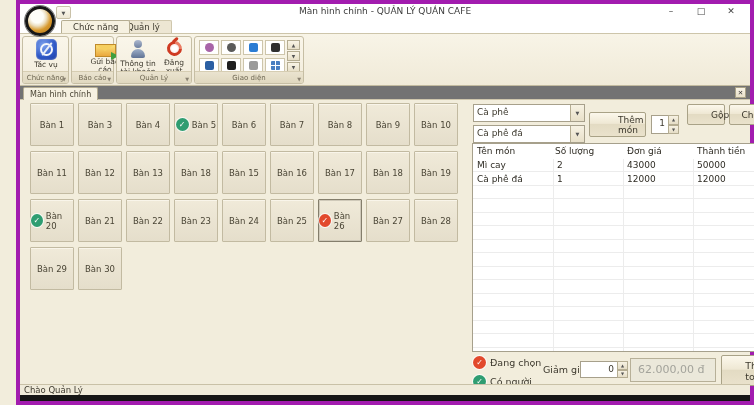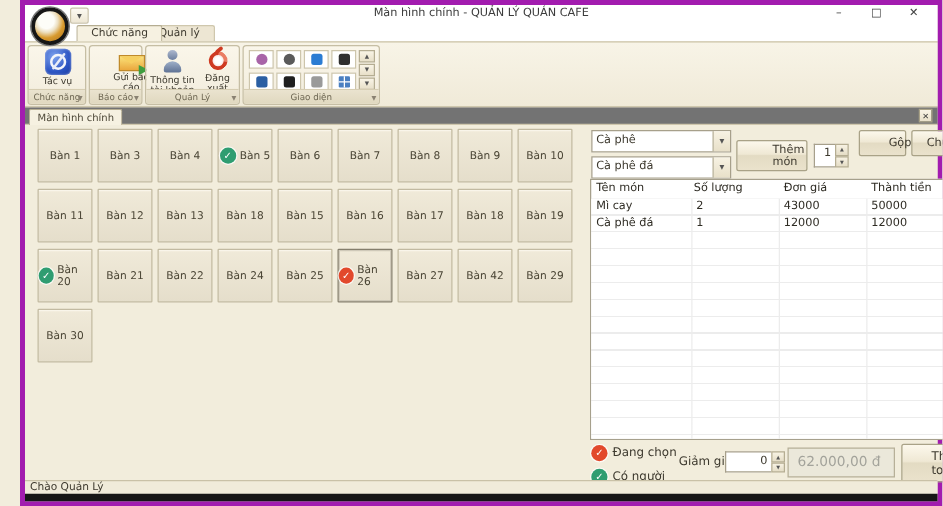--- a/index.html
+++ b/index.html
@@ -352,20 +352,24 @@
         <div class="tbl-btn">
 
           <span>Bàn 21</span>
         </div>
 
         <div class="tbl-btn">
 
           <span>Bàn 22</span>
         </div>
 
+        <div class="tbl-btn">
+
+          <span>Bàn 23</span>
+        </div>
 
         <div class="tbl-btn">
 
           <span>Bàn 24</span>
         </div>
 
         <div class="tbl-btn">
 
           <span>Bàn 25</span>
         </div>
@@ -375,21 +379,21 @@
           <span>Bàn 26</span>
         </div>
 
         <div class="tbl-btn">
 
           <span>Bàn 27</span>
         </div>
 
         <div class="tbl-btn">
 
-          <span>Bàn 42</span>
+          <span>Bàn 28</span>
         </div>
 
         <div class="tbl-btn">
 
           <span>Bàn 29</span>
         </div>
 
         <div class="tbl-btn">
 
           <span>Bàn 30</span>

